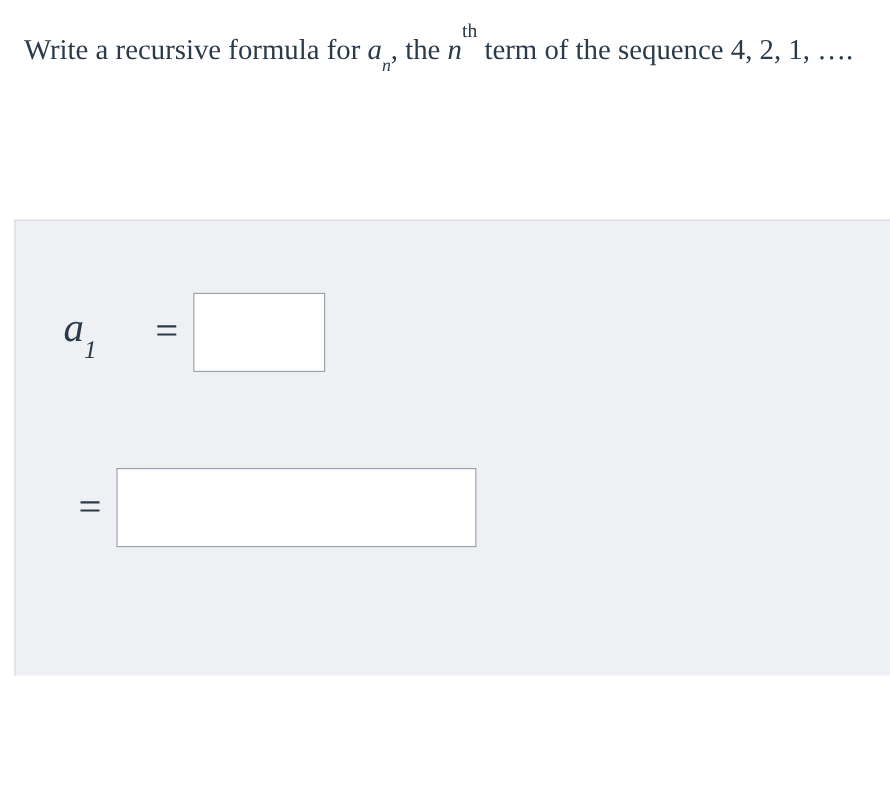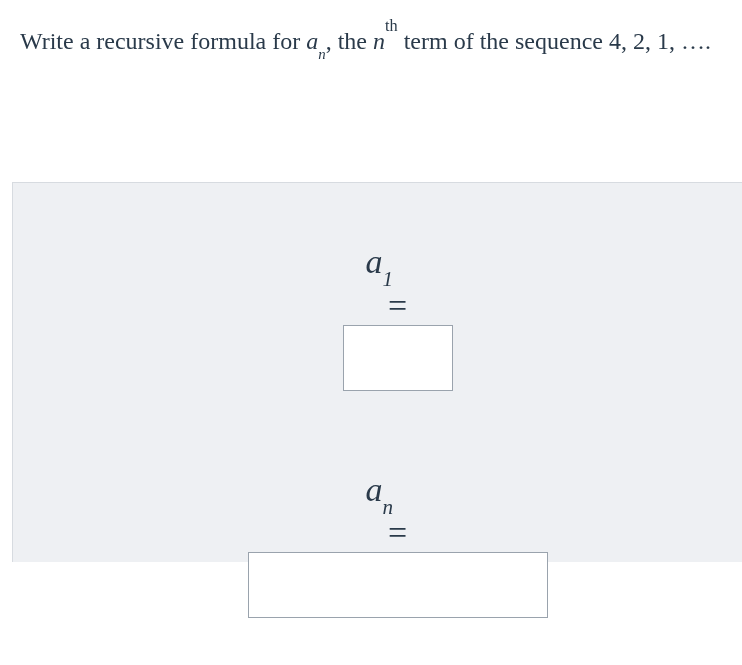--- a/index.html
+++ b/index.html
@@ -24,21 +24,20 @@
     background:#eef0f3;
     border-top:1px solid #d7dbe0;
     border-left:1px solid #d7dbe0;
     box-sizing:border-box;
     padding:60px 0 0 40px;
   }
   .row{
     display:flex;align-items:center;
     margin-bottom:80px;
     font-size:34px;
-    flex-direction:column;
   }
   .row .label{
     width:64px;
     font-style:italic;
   }
   .eq{width:44px;text-align:center;font-style:normal}
   .box{
     background:#fff;
     border:1.5px solid #9aa3ad;
     height:66px;
@@ -58,17 +57,16 @@
   <span>Write a recursive formula for </span><span class="math-it"><span>a</span><sub>n</sub></span><span>, the </span><span class="math-it"><span>n</span><sup>th</sup></span><span> term of the sequence </span><span>4, 2, 1, …</span><span>.</span>
 </div>
 
 <div class="answer-area">
   <div class="row">
     <span class="label"><span class="math-it"><span>a</span><sub>1</sub></span></span>
     <span class="eq">=</span>
     <input class="box short" type="text" value="" style="">
   </div>
   <div class="row">
-    <span class="label"><span class="math-it"><span>a</span><sub>n</sub></span></span>
     <span class="eq">=</span>
     <input class="box long" type="text" value="" style="">
   </div>
 </div>
 
 </body></html>

